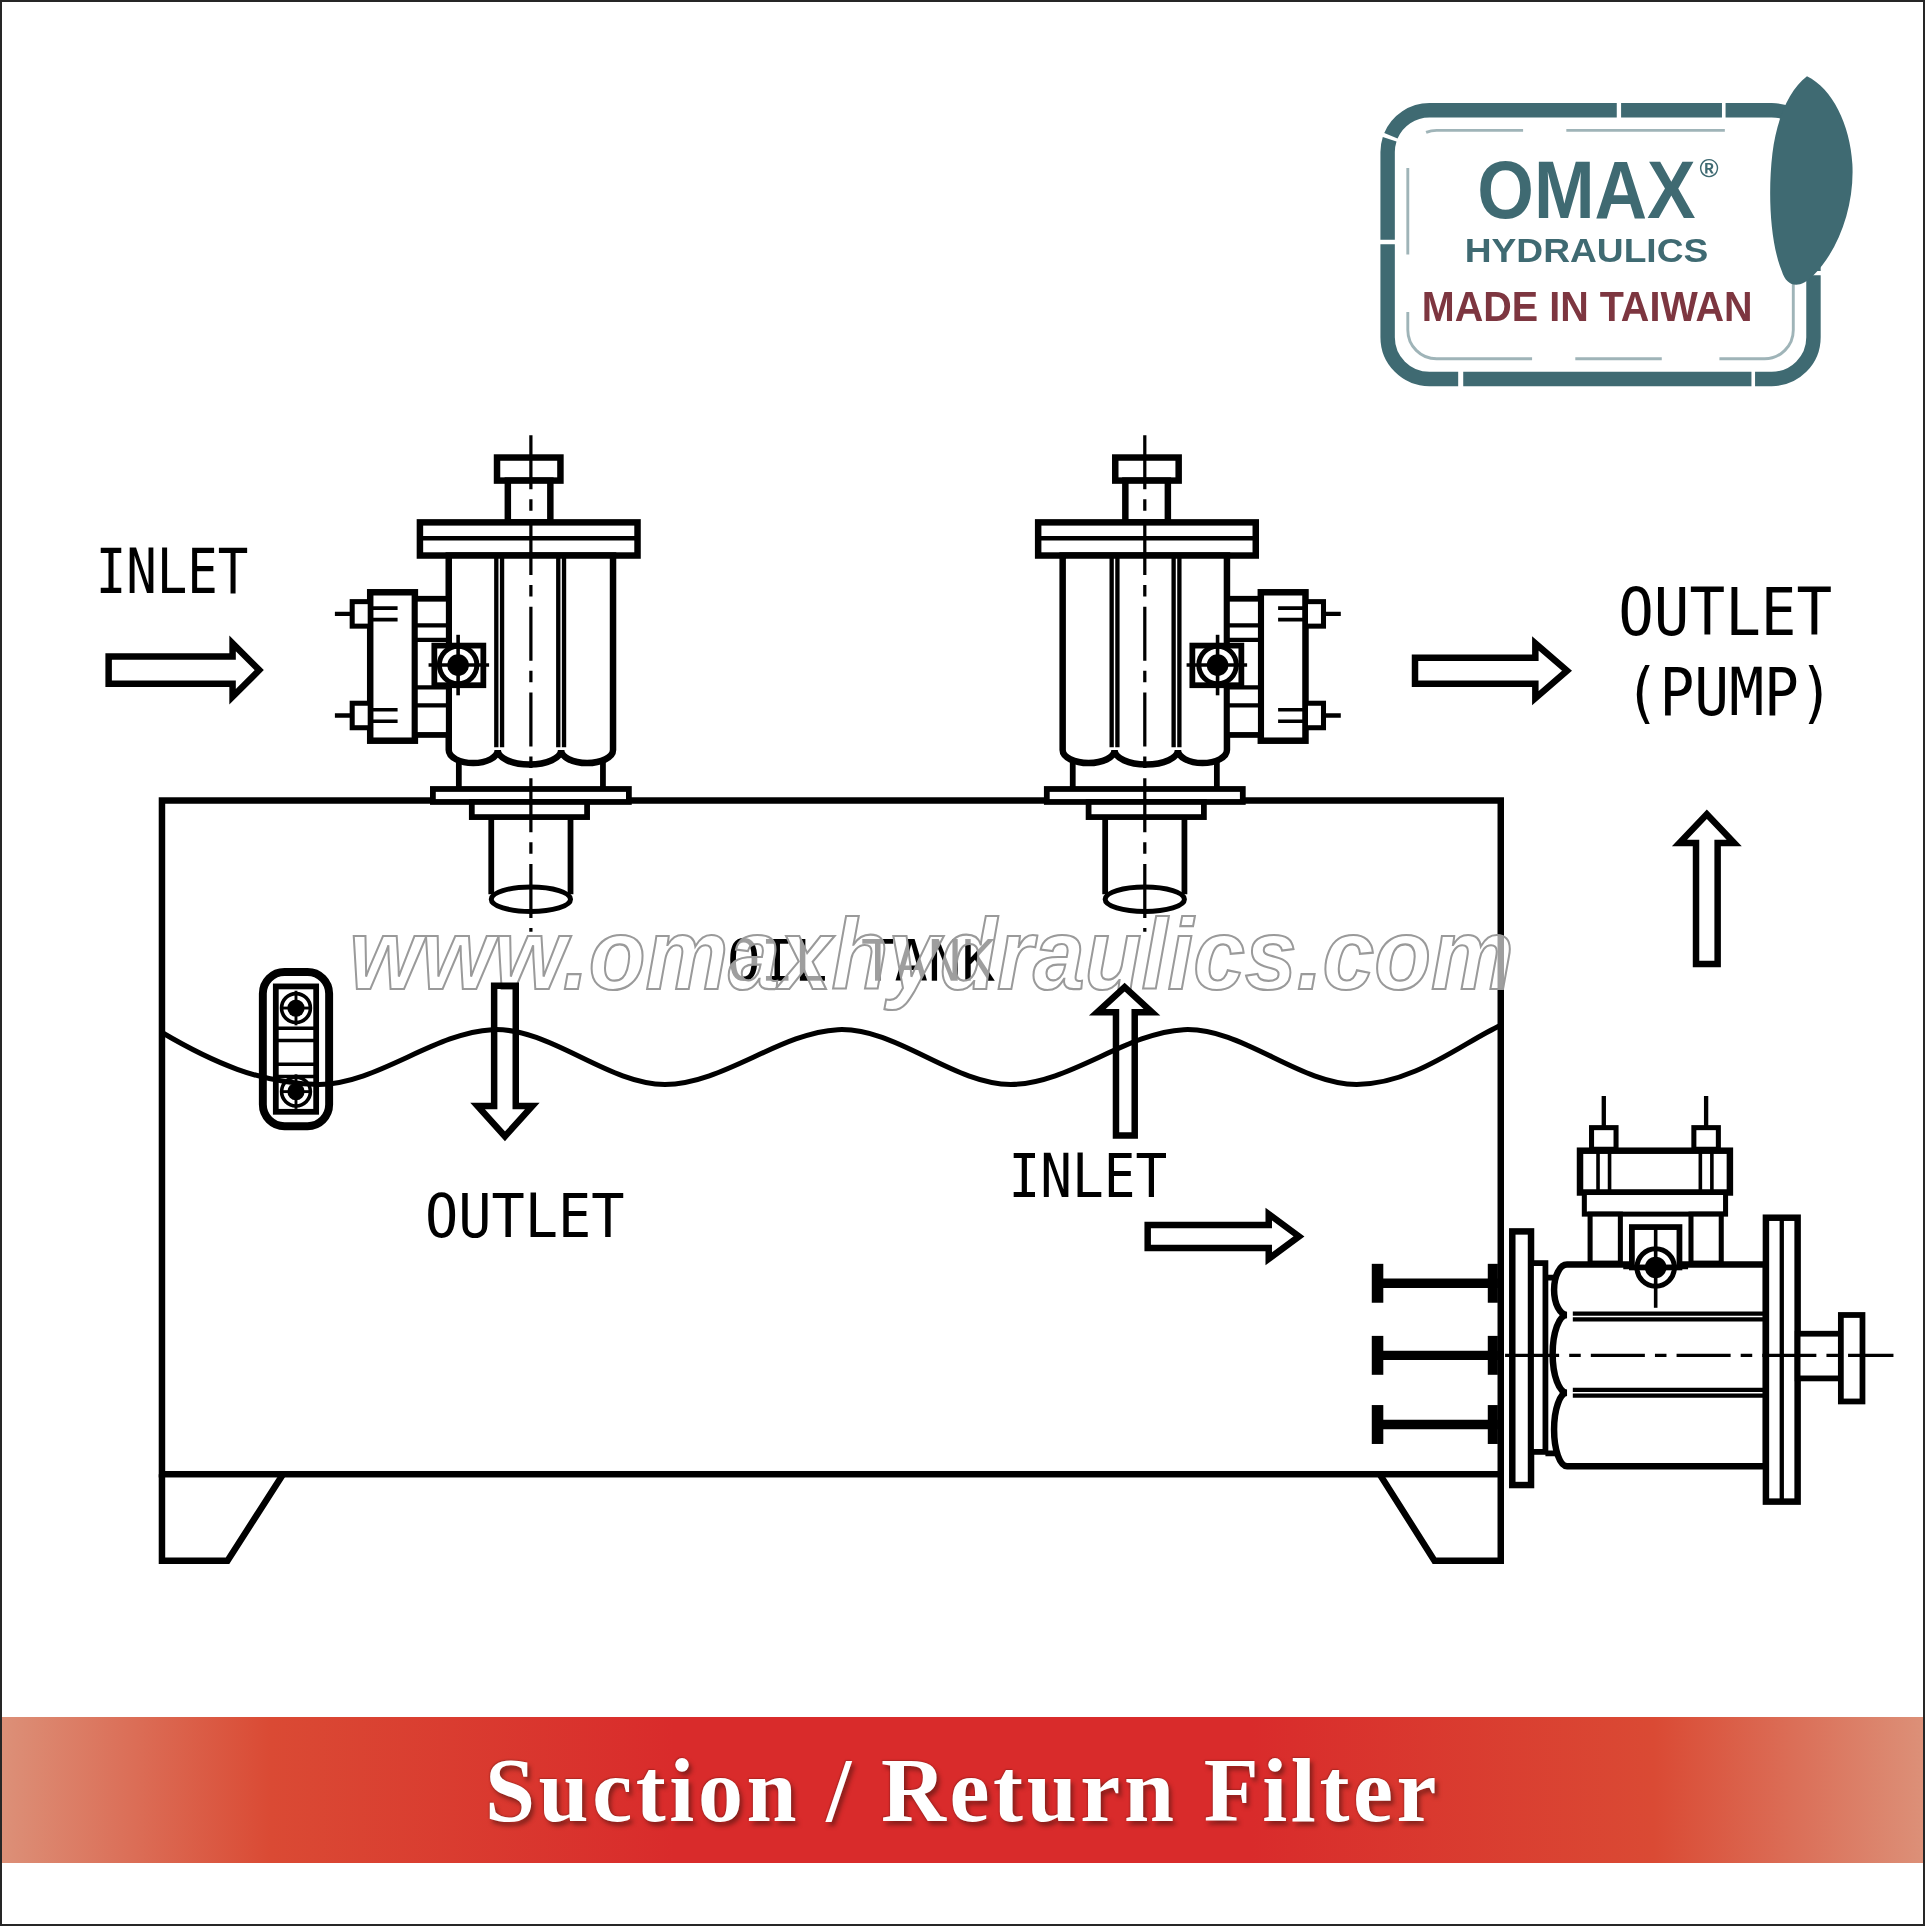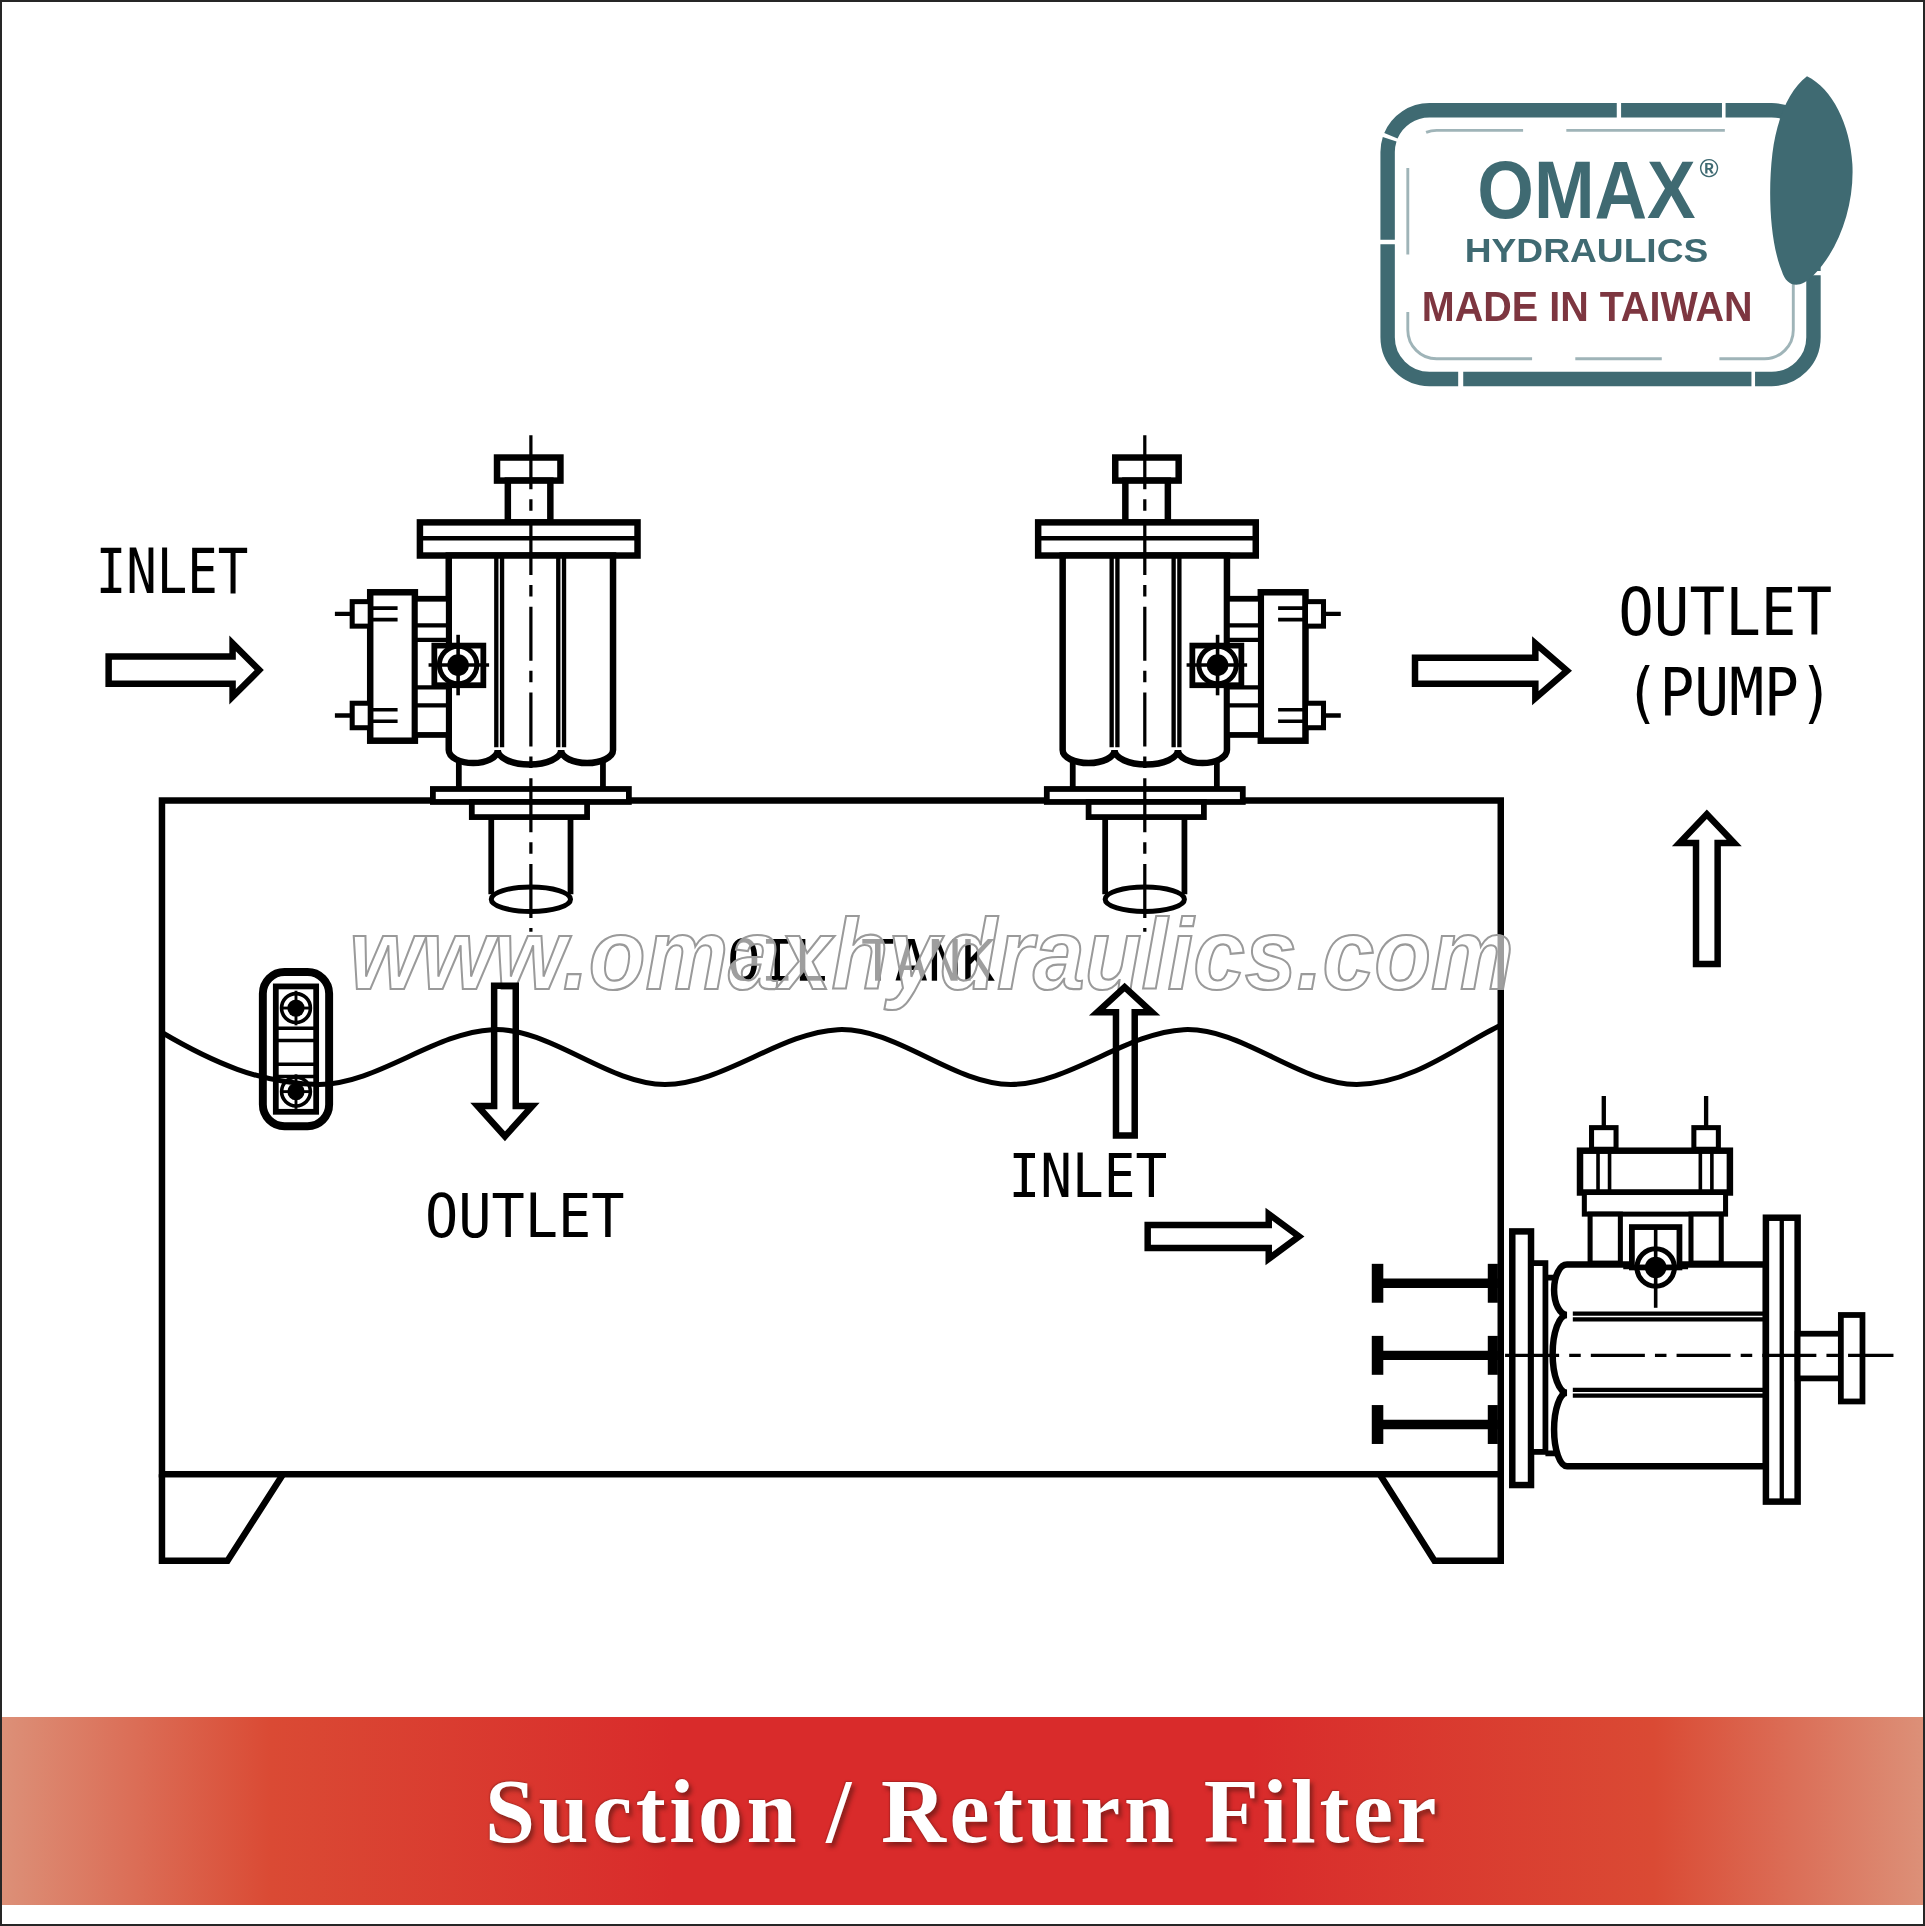--- a/index.html
+++ b/index.html
@@ -17,21 +17,21 @@
   .wf{stroke:#000;fill:#ffffff}
   .lbl{font-family:"DejaVu Sans Mono", monospace;fill:#000;}
   .wm{
     font-family:"Liberation Sans", sans-serif;
     font-style:italic;font-weight:bold;
     fill:rgba(255,255,255,0.62);
     stroke:#9a9a9a;stroke-width:3px;
   }
   .stamp-txt{font-family:"Liberation Sans", sans-serif;font-weight:bold;}
   .banner{
-    position:absolute;left:0;right:0;top:1715px;height:188px;
+    position:absolute;left:0;right:0;top:1715px;height:146px;
     background:linear-gradient(90deg,#dc9078 0%,#da4a34 14%,#d92b2b 35%,#d92b2b 65%,#da4a34 86%,#dc9078 100%);
     display:flex;align-items:center;justify-content:center;
   }
   .banner h1{
     margin:0;
     font-family:"Liberation Serif", serif;
     font-weight:bold;
     font-size:90px;
     letter-spacing:3.6px;
     color:#ffffff;

